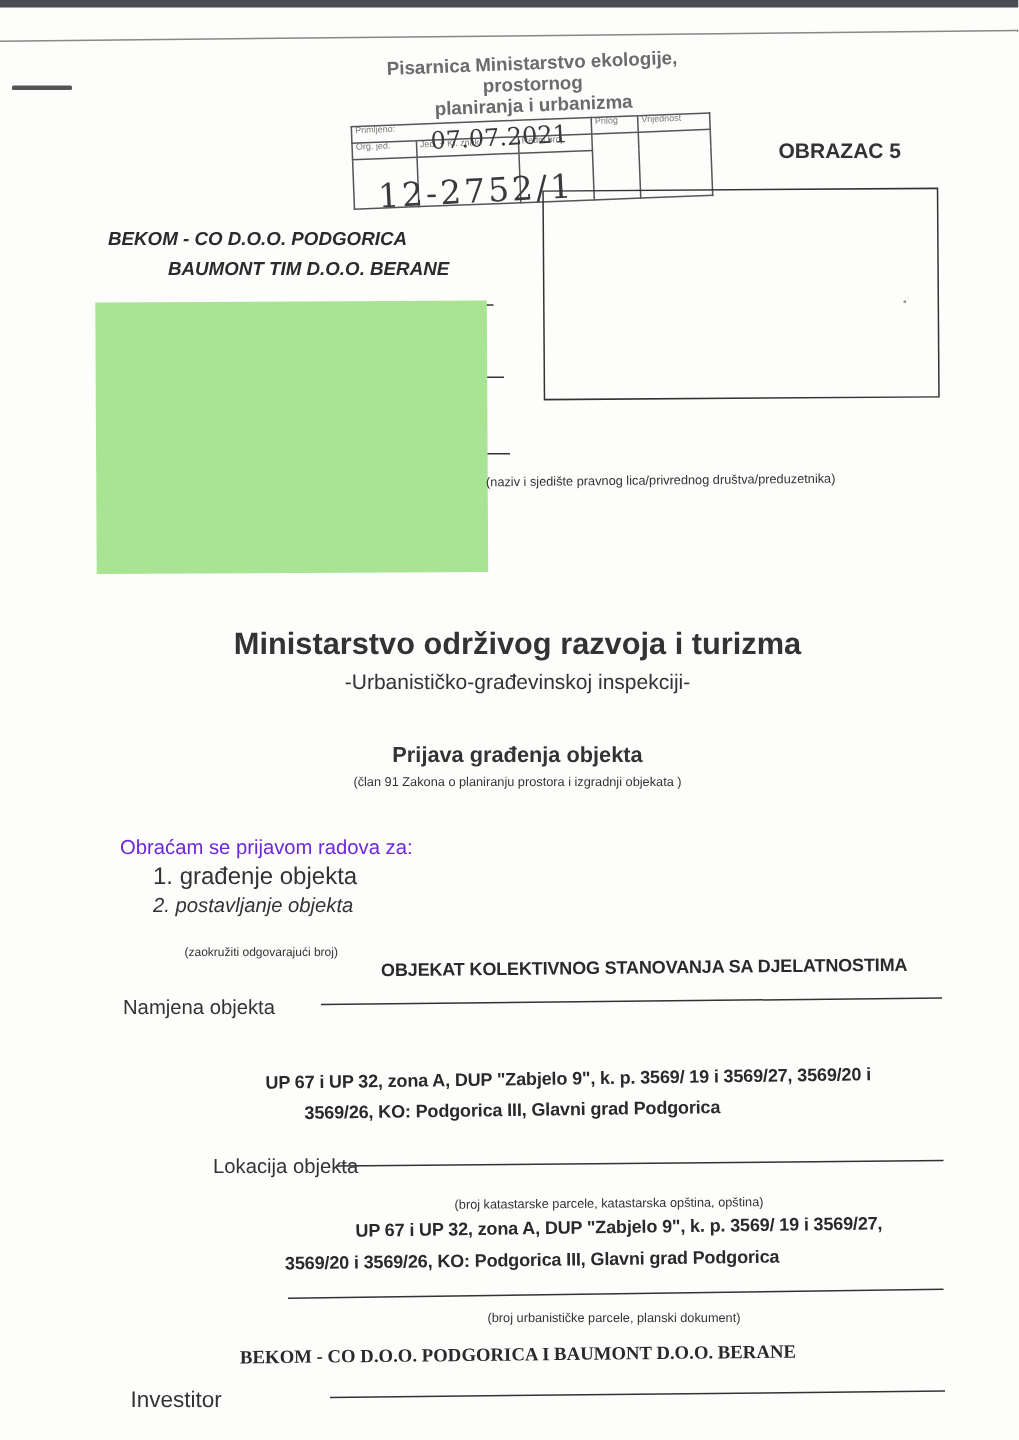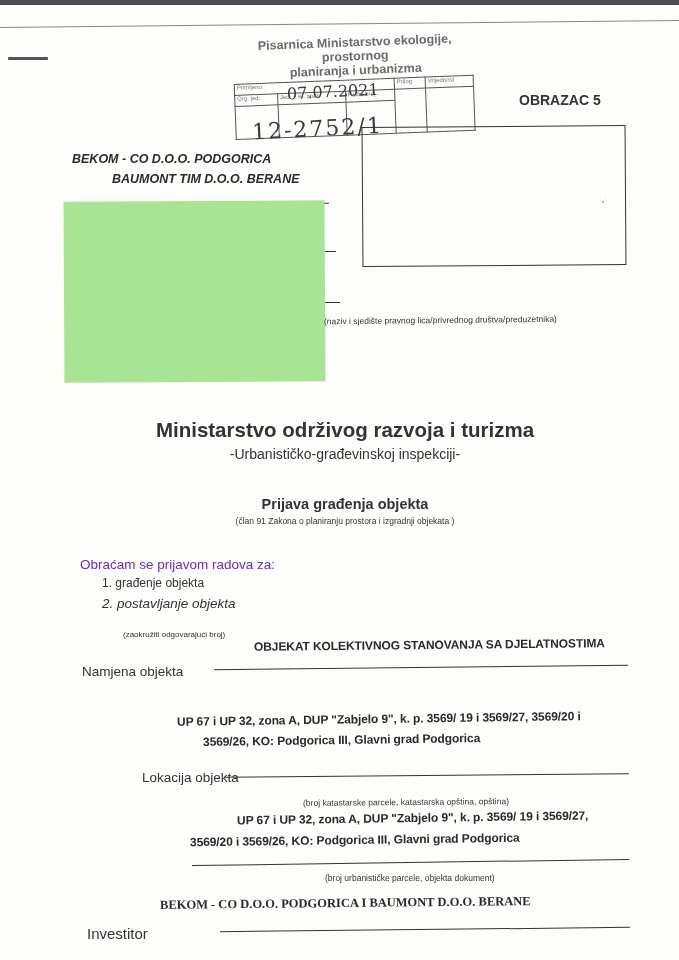--- a/index.html
+++ b/index.html
@@ -38,21 +38,21 @@
 
   .green { left: 64px; top: 201px; width: 261px; height: 181px; background: #a9e495; transform: rotate(-0.3deg); }
   .naziv-label { left: 324px; top: 315px; font-size: 8.5px; color: #333; transform: rotate(-0.6deg); }
 
   .ministry { left: 0; width: 690px; text-align: center; top: 418px; font-size: 20.5px; font-weight: bold; color: #333; }
   .inspekcija { left: 0; width: 690px; text-align: center; top: 446px; font-size: 14px; color: #333; }
   .prijava { left: 0; width: 690px; text-align: center; top: 496px; font-size: 14.5px; font-weight: bold; color: #333; }
   .clan { left: 0; width: 690px; text-align: center; top: 516px; font-size: 8.5px; color: #333; }
 
   .obracam { left: 80px; top: 557px; font-size: 13.5px; color: #6d28d9; }
-  .opt1 { left: 102px; top: 576px; font-size: 12px; color: #333; }
+  .opt1 { left: 102px; top: 576px; font-size: 16px; color: #333; }
   .opt2 { left: 102px; top: 596px; font-size: 13.5px; color: #333; font-style: italic; }
   .zaokr { left: 123px; top: 614px; font-size: 8px; color: #333; margin-top: 16px; }
 
   .val { font-size: 12px; font-weight: bold; color: #2a2a2a; font-family: "Liberation Sans", sans-serif; letter-spacing: -0.1px; }
   .namjena-val { left: 254px; top: 638px; transform: rotate(-0.6deg); }
   .label { font-size: 13.5px; color: #333; }
   .namjena-label { left: 82px; top: 664px; text-align: center; }
   .ln-namjena { left: 214px; top: 667px; width: 414px; transform: rotate(-0.6deg); }
 
   .lok-val1 { left: 177px; top: 712px; transform: rotate(-0.8deg); }
@@ -133,17 +133,17 @@
 
 <div class="abs val lok-val1">UP 67 i UP 32, zona A, DUP "Zabjelo 9", k. p. 3569/ 19 i 3569/27, 3569/20 i</div>
 <div class="abs val lok-val2">3569/26, KO: Podgorica III, Glavni grad Podgorica</div>
 <div class="abs label lokacija-label">Lokacija objekta</div>
 <div class="abs line ln-lok"></div>
 <div class="abs lok-hint">(broj katastarske parcele, katastarska opština, opština)</div>
 
 <div class="abs val urb-val1">UP 67 i UP 32, zona A, DUP "Zabjelo 9", k. p. 3569/ 19 i 3569/27,</div>
 <div class="abs val urb-val2">3569/20 i 3569/26, KO: Podgorica III, Glavni grad Podgorica</div>
 <div class="abs line ln-urb"></div>
-<div class="abs urb-hint">(broj urbanističke parcele, objekta dokument)</div>
+<div class="abs urb-hint">(broj urbanističke parcele, planski dokument)</div>
 
 <div class="abs inv-val">BEKOM - CO D.O.O. PODGORICA I BAUMONT  D.O.O. BERANE</div>
 <div class="abs label investitor-label">Investitor</div>
 <div class="abs line ln-inv"></div>
 
 </body></html>

